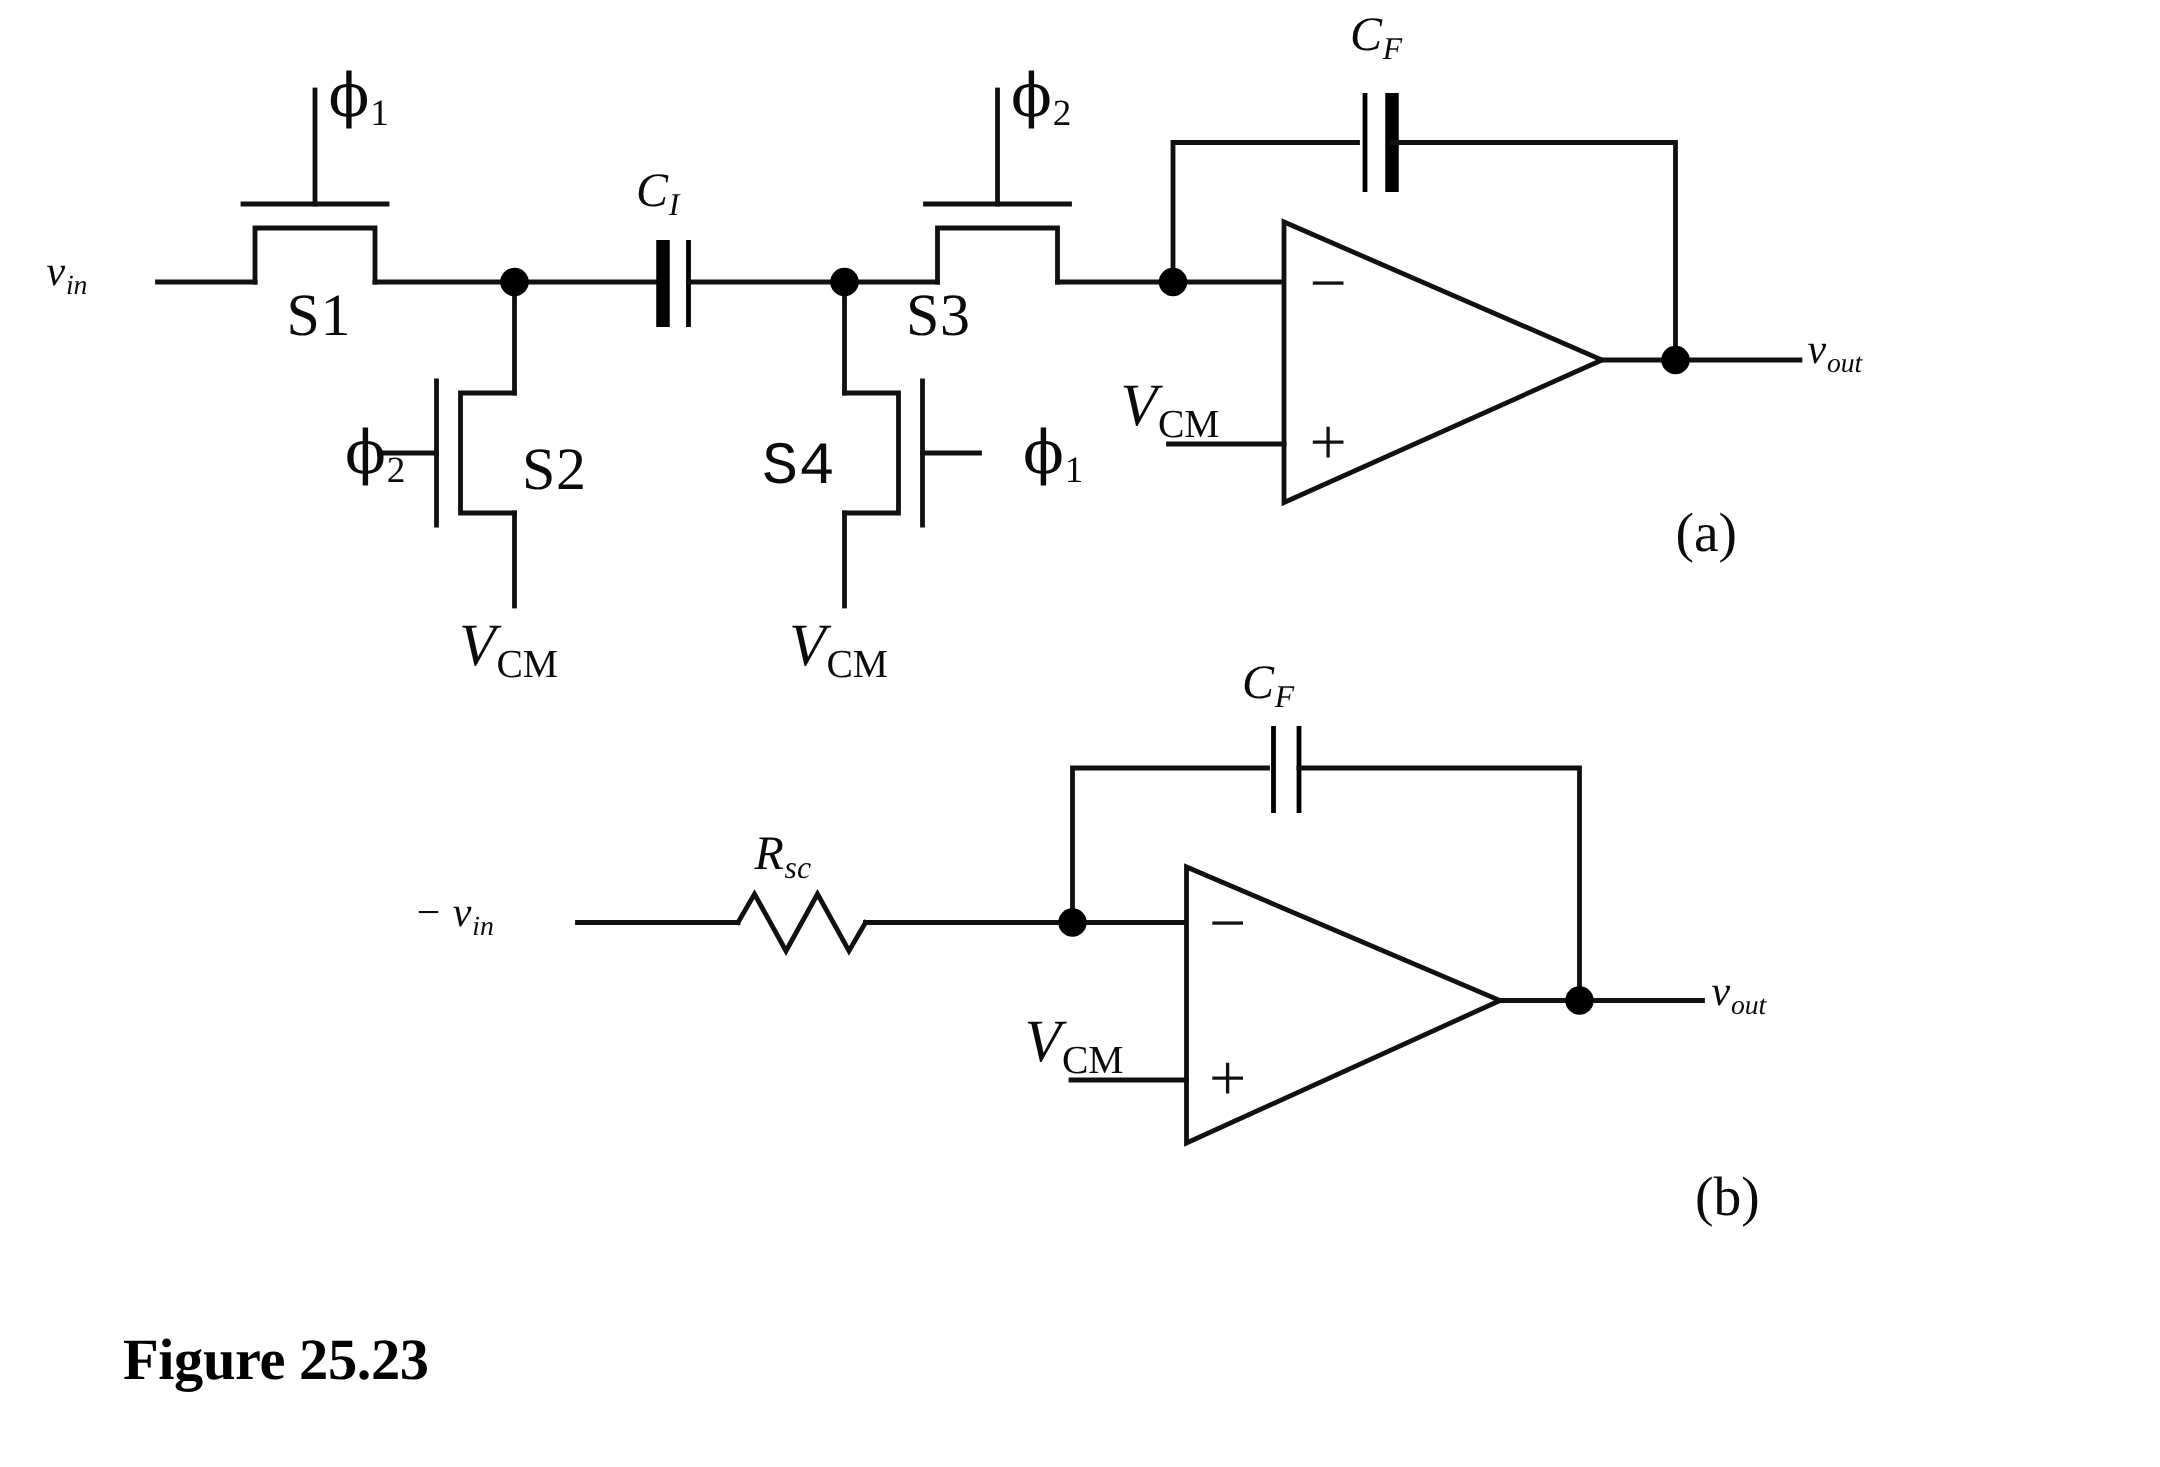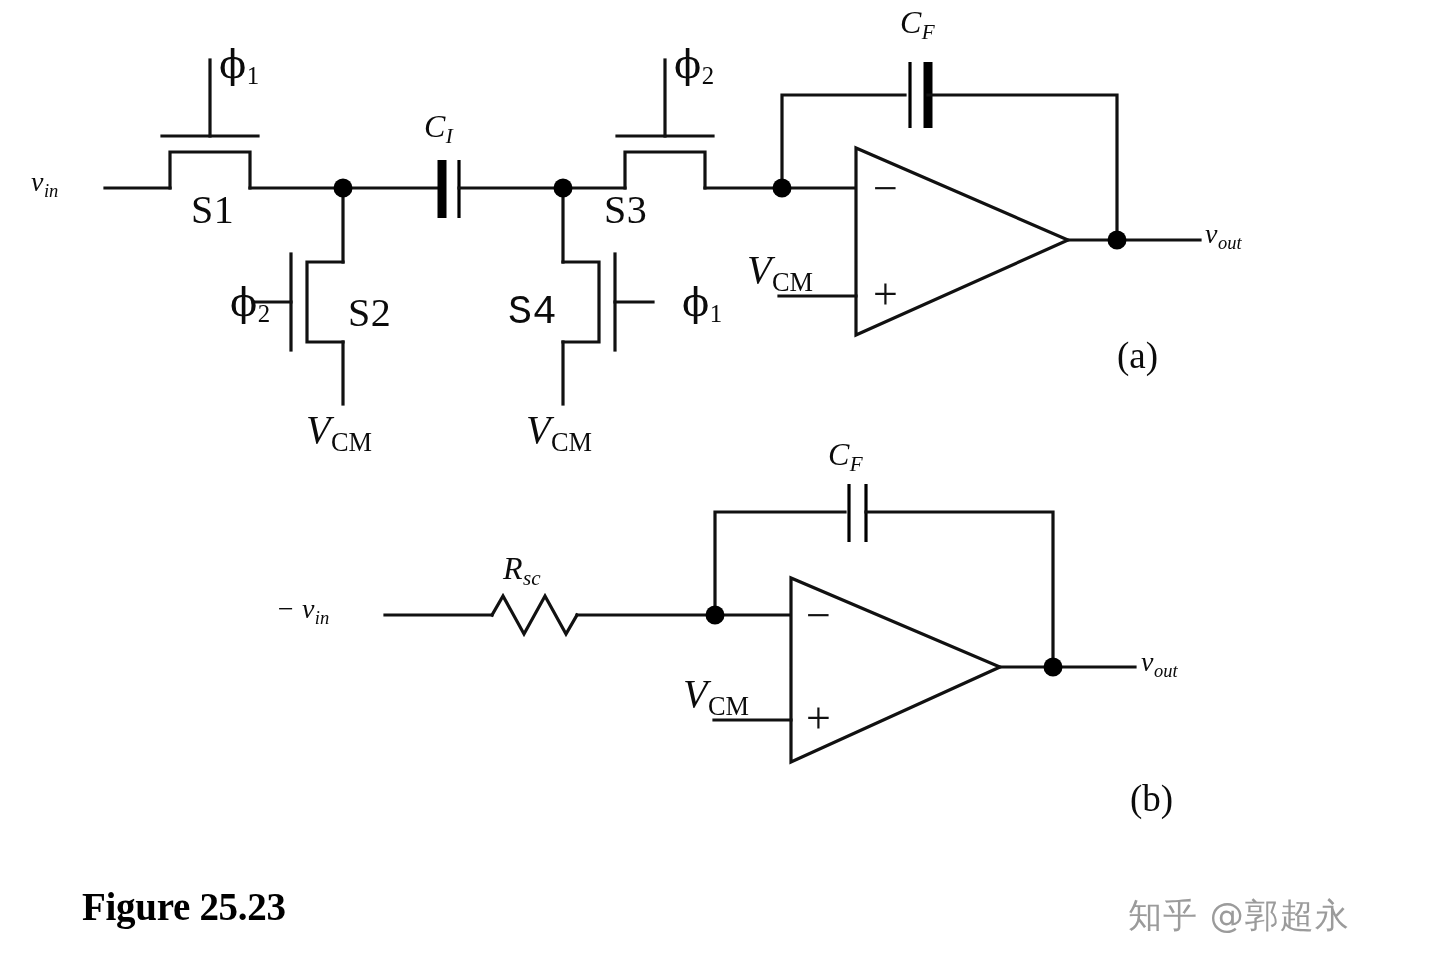--- a/index.html
+++ b/index.html
@@ -300,15 +300,14 @@
   <div class="opsign" style="left:806px; top:697px;">+</div>
 
   <div class="lbl port-label italic-var" style="left:1141px; top:648px;"><span>v</span><sub>out</sub></div>
 
   <div class="lbl part-label" style="left:1130px; top:780px;">(b)</div>
 
   <div id="caption">
     <div class="cap-figno">Figure 25.23</div>
   </div>
 
-  <div id="watermark">知乎 @郭超永</div>
 
 </div>
 
 </body></html>

